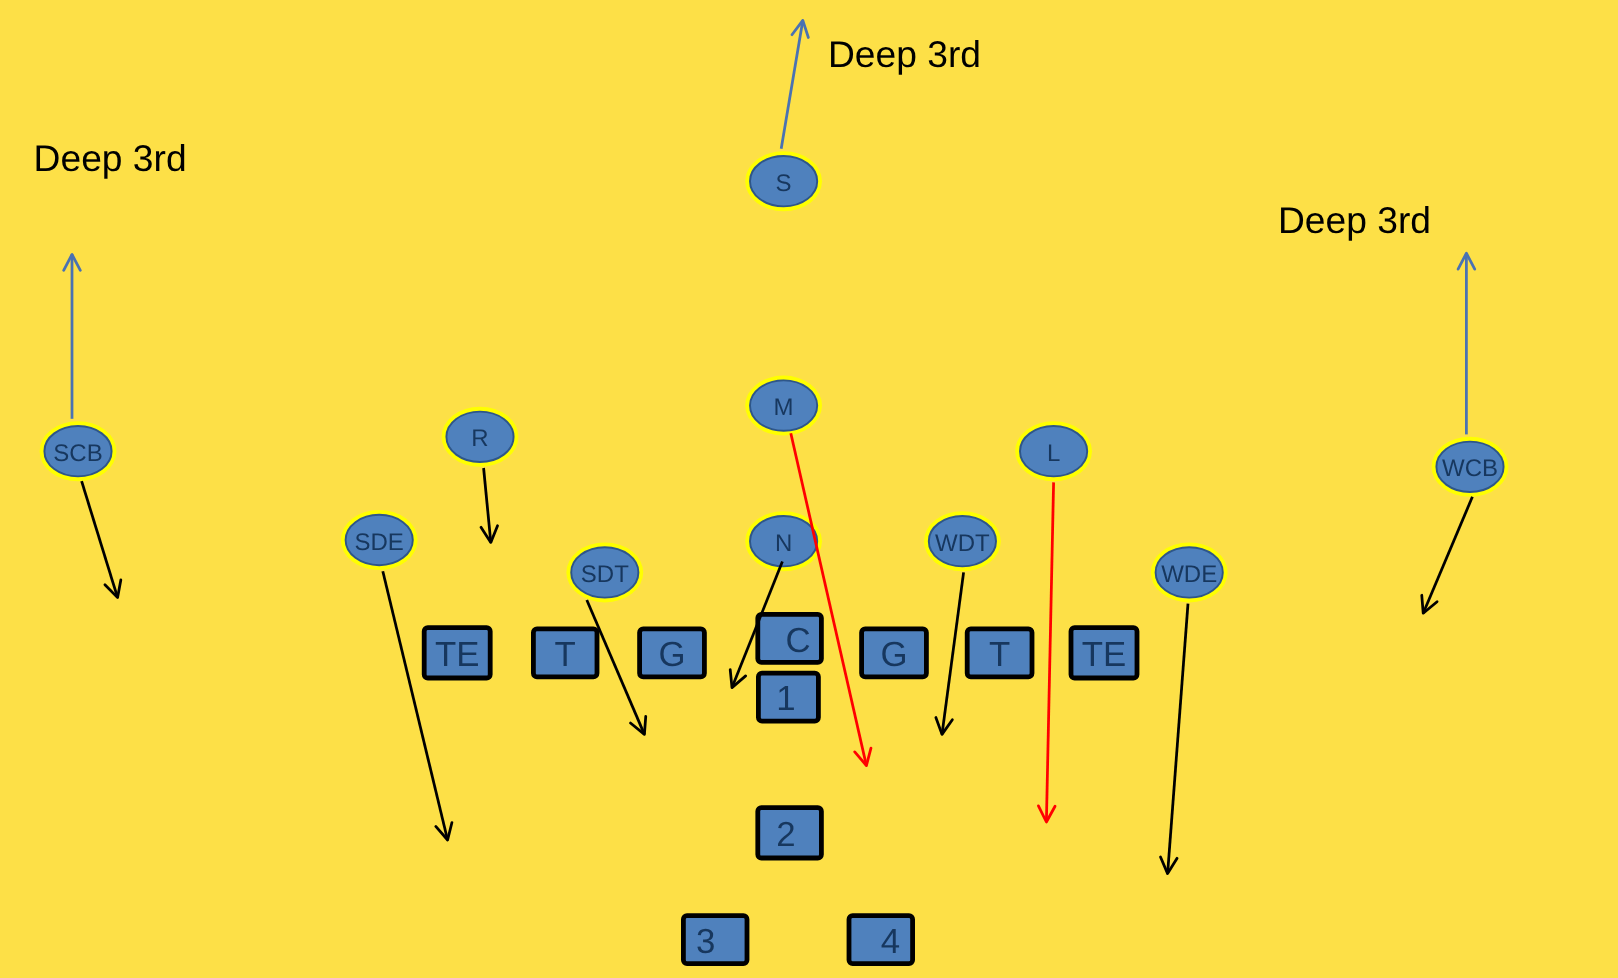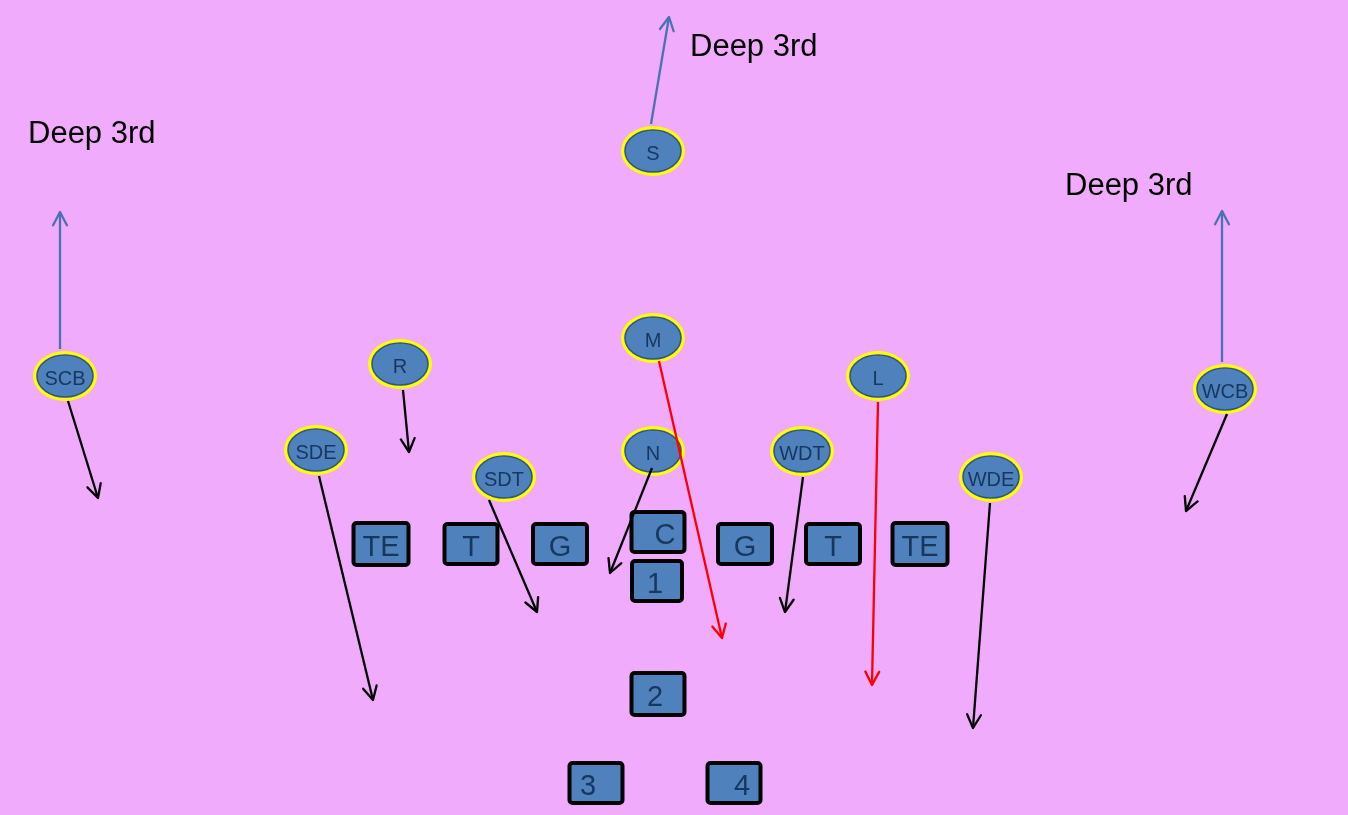--- a/index.html
+++ b/index.html
@@ -4,21 +4,21 @@
 <style>
   html, body {
     margin: 0;
     padding: 0;
     background: #ffffff;
   }
   .stage {
     position: relative;
     width: 1348px;
     height: 815px;
-    background: #f0abfc;
+    background: #fde047;
     overflow: hidden;
     font-family: "Liberation Sans", sans-serif;
   }
   svg text {
     font-family: "Liberation Sans", sans-serif;
   }
   .zone-text {
     font-size: 31px;
   }
   .defender-text {

